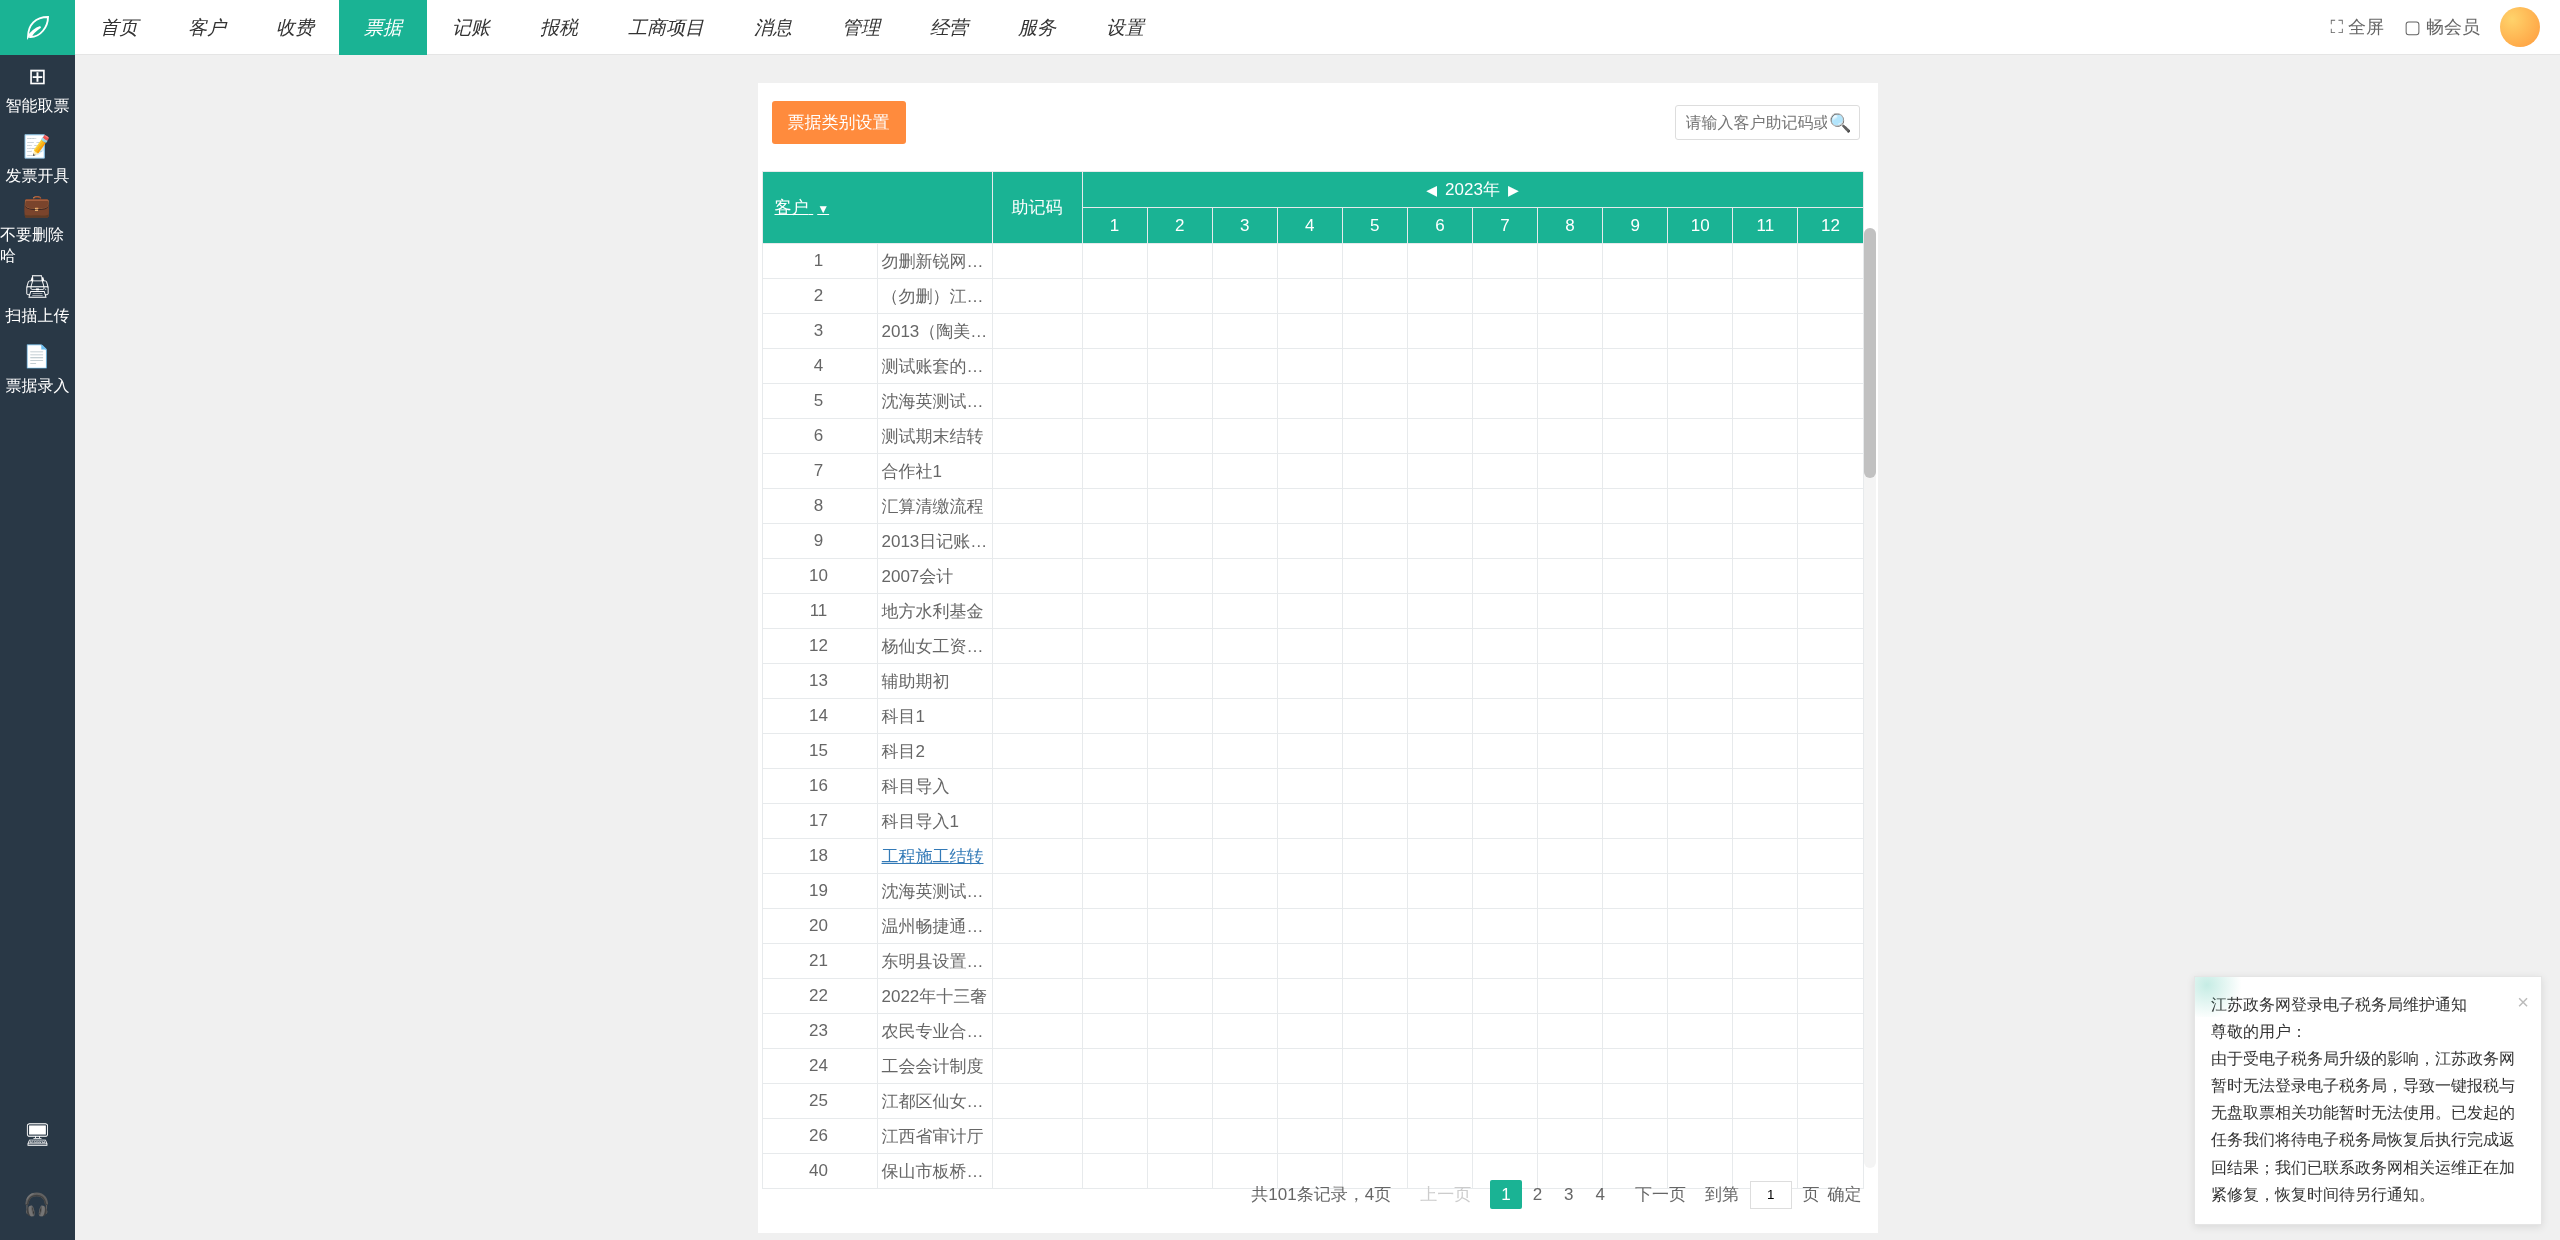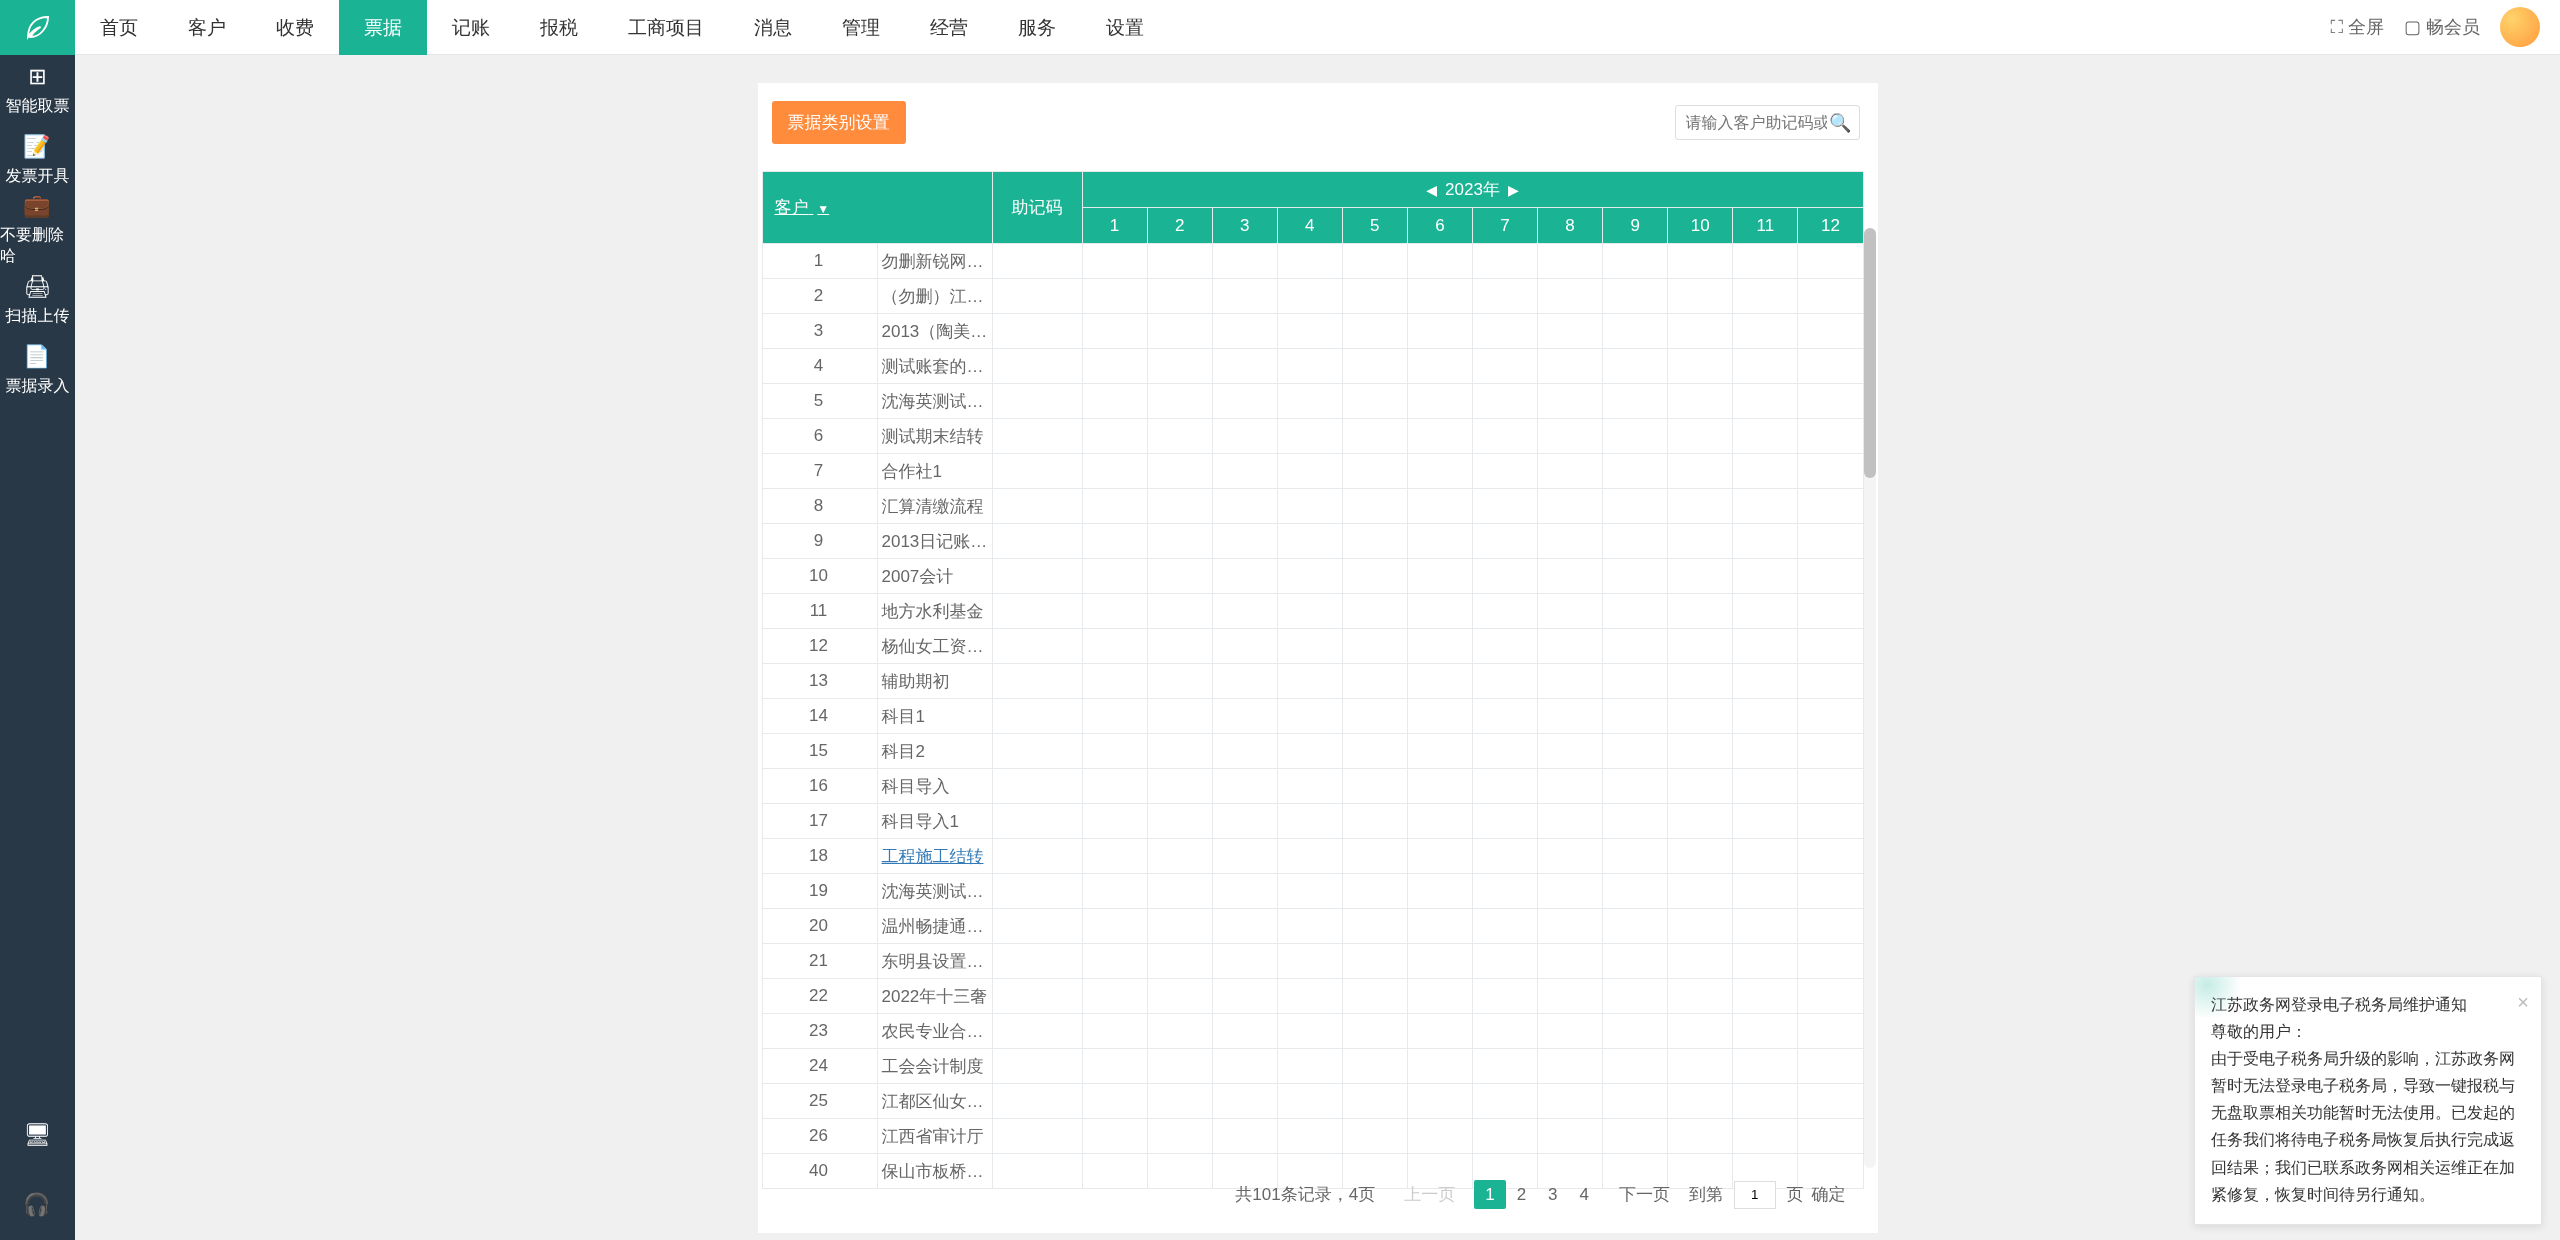--- a/index.html
+++ b/index.html
@@ -2,21 +2,21 @@
 <html><head>
 <meta charset="utf-8">
 <style>
 * { margin: 0; padding: 0; box-sizing: border-box; font-family: "Microsoft YaHei", sans-serif; }
 body { background: #f0f0f0; width: 2560px; height: 1240px; overflow: hidden; position: relative; }
 
 
 .topbar { position: absolute; top: 0; left: 0; right: 0; height: 55px; background: #fff; display: flex; align-items: center; border-bottom: 1px solid #e5e5e5; z-index: 10; }
 .logo { width: 75px; height: 55px; background: #1ab394; display: flex; align-items: center; justify-content: center; }
 .logo svg { width: 30px; height: 30px; }
-.top-menu { display: flex; height: 100%; }
+.top-menu { display: flex; height: 100%; font-style: italic; }
 .top-menu-item { padding: 0 25px; height: 55px; display: flex; align-items: center; font-size: 19px; color: #333; cursor: pointer; }
 .top-menu-item.active { background: #1ab394; color: #fff; }
 .top-right { margin-left: auto; display: flex; align-items: center; padding-right: 20px; gap: 20px; }
 .top-right-item { display: flex; align-items: center; gap: 5px; font-size: 18px; color: #666; cursor: pointer; }
 .avatar { width: 40px; height: 40px; border-radius: 50%; background: radial-gradient(circle at 30% 30%, #ffd36b, #ff9a3c); }
 
 
 .sidebar { position: absolute; top: 55px; left: 0; width: 75px; bottom: 0; background: #293846; display: flex; flex-direction: column; }
 .sidebar-item { display: flex; flex-direction: column; align-items: center; justify-content: center; height: 70px; color: #fff; font-size: 16px; cursor: pointer; gap: 6px; }
 .sidebar-item .icon { font-size: 22px; }
@@ -47,21 +47,21 @@
 .td-idx { width: 22px; text-align: center; color: #999; border-right: none; padding-right: 2px; }
 .td-name { text-align: left; padding-left: 4px; border-left: none; white-space: nowrap; overflow: hidden; text-overflow: ellipsis; }
 .td-name.link { color: #337ab7; text-decoration: underline; cursor: pointer; }
 .sort-ind { font-size: 12px; margin-left: 4px; }
 
 
 .scroll-fake { position: absolute; right: 2px; top: 145px; width: 12px; height: 940px; background: #f4f4f4; border-radius: 6px; }
 .scroll-thumb { width: 12px; height: 250px; background: #c1c1c1; border-radius: 6px; }
 
 
-.pagination { position: absolute; bottom: 22px; right: 32px; display: flex; align-items: center; gap: 8px; font-size: 17px; color: #666; }
+.pagination { position: absolute; bottom: 22px; right: 16px; display: flex; align-items: center; gap: 8px; font-size: 17px; color: #666; }
 .pagination .info { margin-right: 10px; }
 .pagination .pg { padding: 4px 10px; border: 1px solid transparent; cursor: pointer; color: #666; }
 .pagination .pg.num { min-width: 26px; text-align: center; }
 .pagination .pg.active { background: #1ab394; color: #fff; border-radius: 2px; }
 .pagination .pg.disabled { color: #ccc; cursor: not-allowed; }
 .pagination .jump input { width: 42px; height: 28px; border: 1px solid #ddd; text-align: center; margin: 0 6px; }
 .pagination .confirm { cursor: pointer; }
 
 
 .notice { position: absolute; right: 18px; bottom: 15px; width: 348px; background: #fff; border: 1px solid #e5e5e5; box-shadow: 0 2px 8px rgba(0,0,0,.1); padding: 14px 16px 16px; font-size: 16px; color: #333; line-height: 1.7; }

